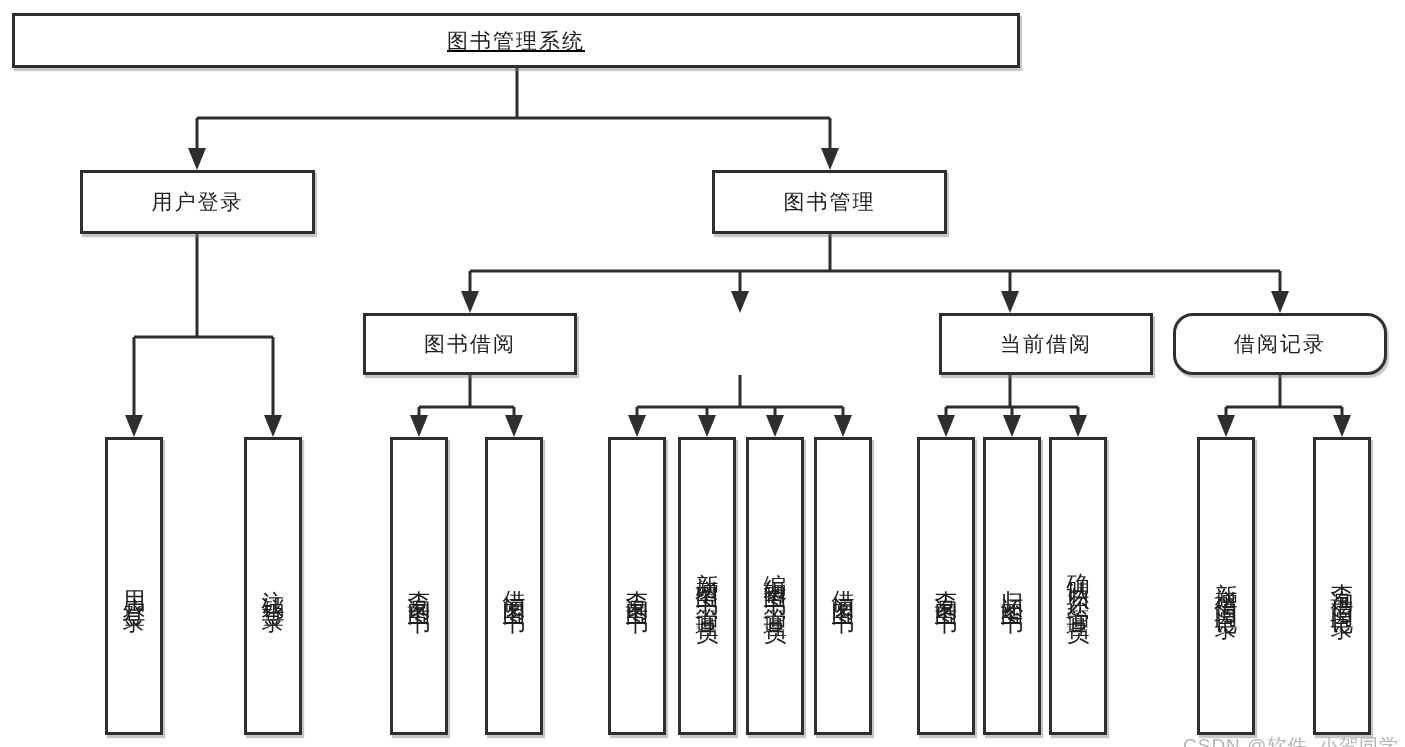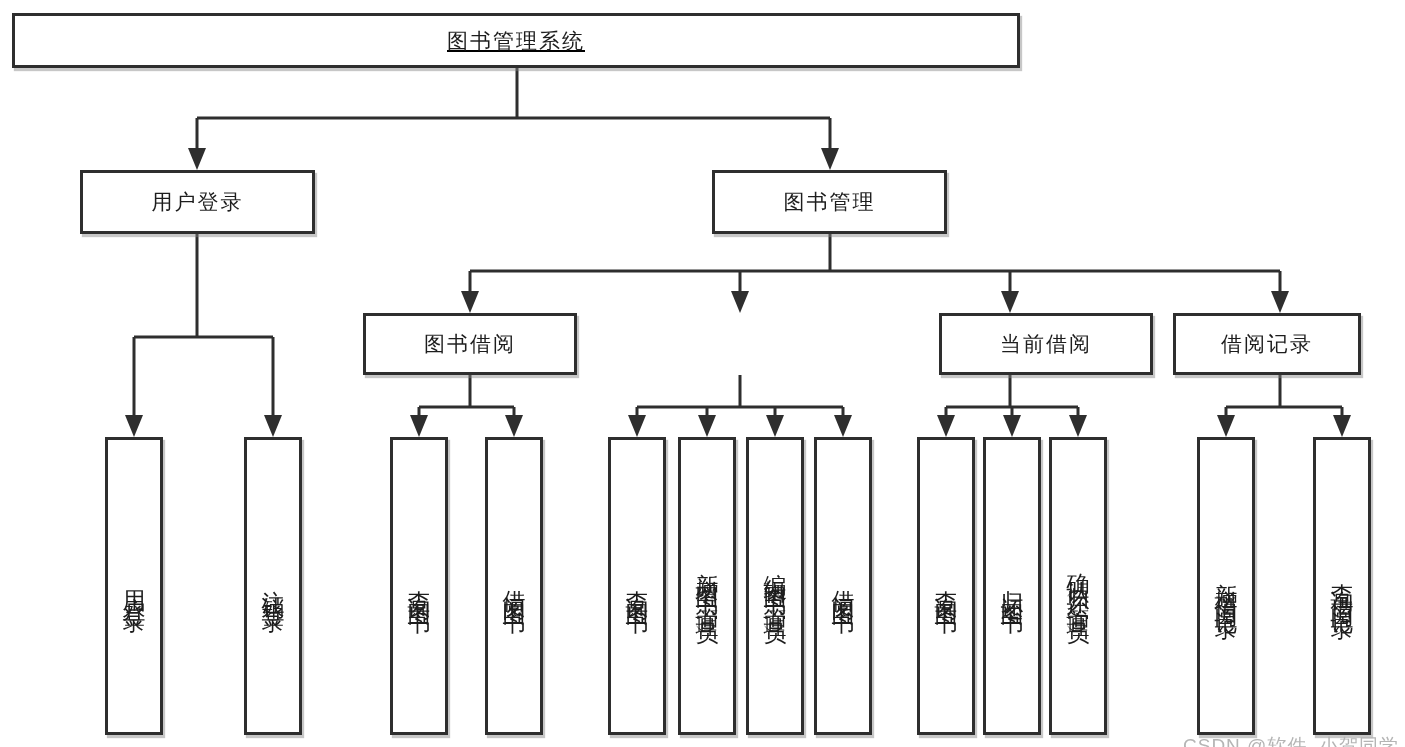--- a/index.html
+++ b/index.html
@@ -116,21 +116,21 @@
   <div class="box" style="left:712px; top:170px; width:235px; height:64px;align-items:center;">
     <span class="lbl">图书管理</span>
   </div>
 
   <div class="box" style="left:363px; top:313px; width:214px; height:62px;">
     <span class="lbl">图书借阅</span>
   </div>
   <div class="box" style="left:903px; top:313px; width:214px; height:62px;margin-left:36px;">
     <span class="lbl">当前借阅</span>
   </div>
-  <div class="box" style="left:1173px; top:313px; width:188px; height:62px;">
+  <div class="box" style="left:1173px; top:313px; width:214px; height:62px;border-radius:20px;">
     <span class="lbl">借阅记录</span>
   </div>
 
   <div class="box vbox" style="left:105px; top:437px; width:58px; height:298px;">
     <span class="lbl">用户登录</span>
   </div>
   <div class="box vbox" style="left:244px; top:437px; width:58px; height:298px;">
     <span class="lbl">注销登录</span>
   </div>
 

